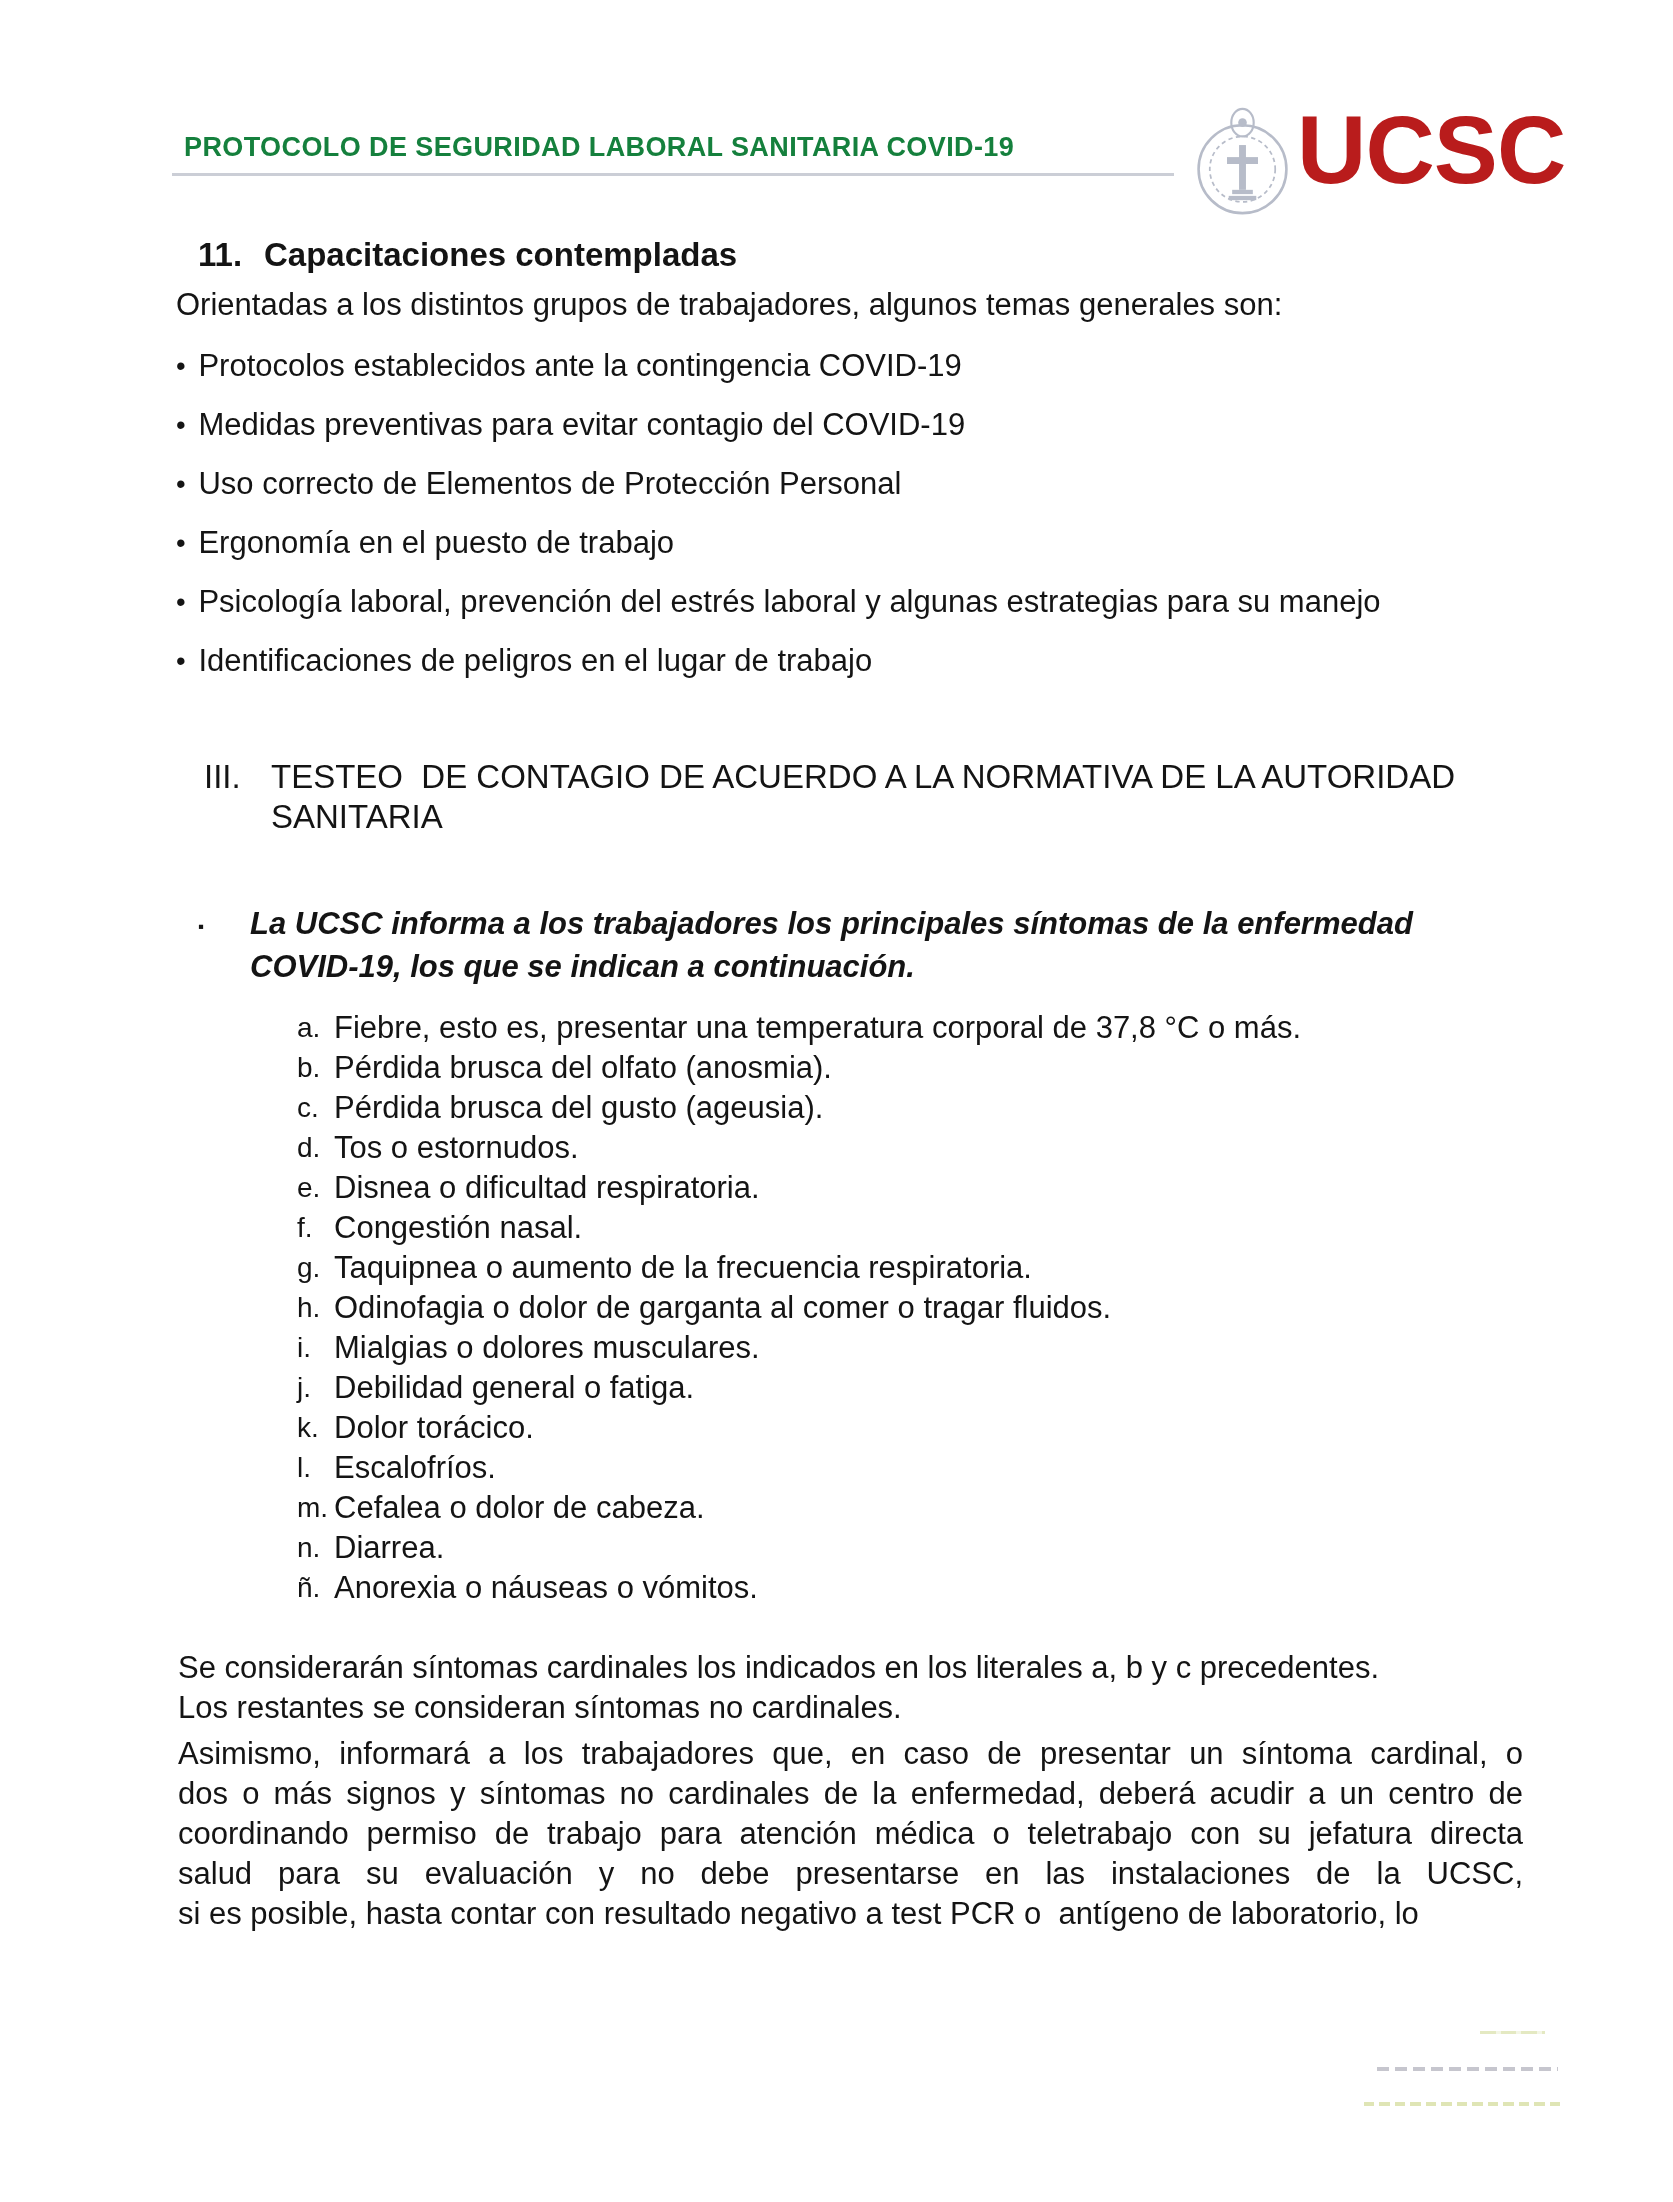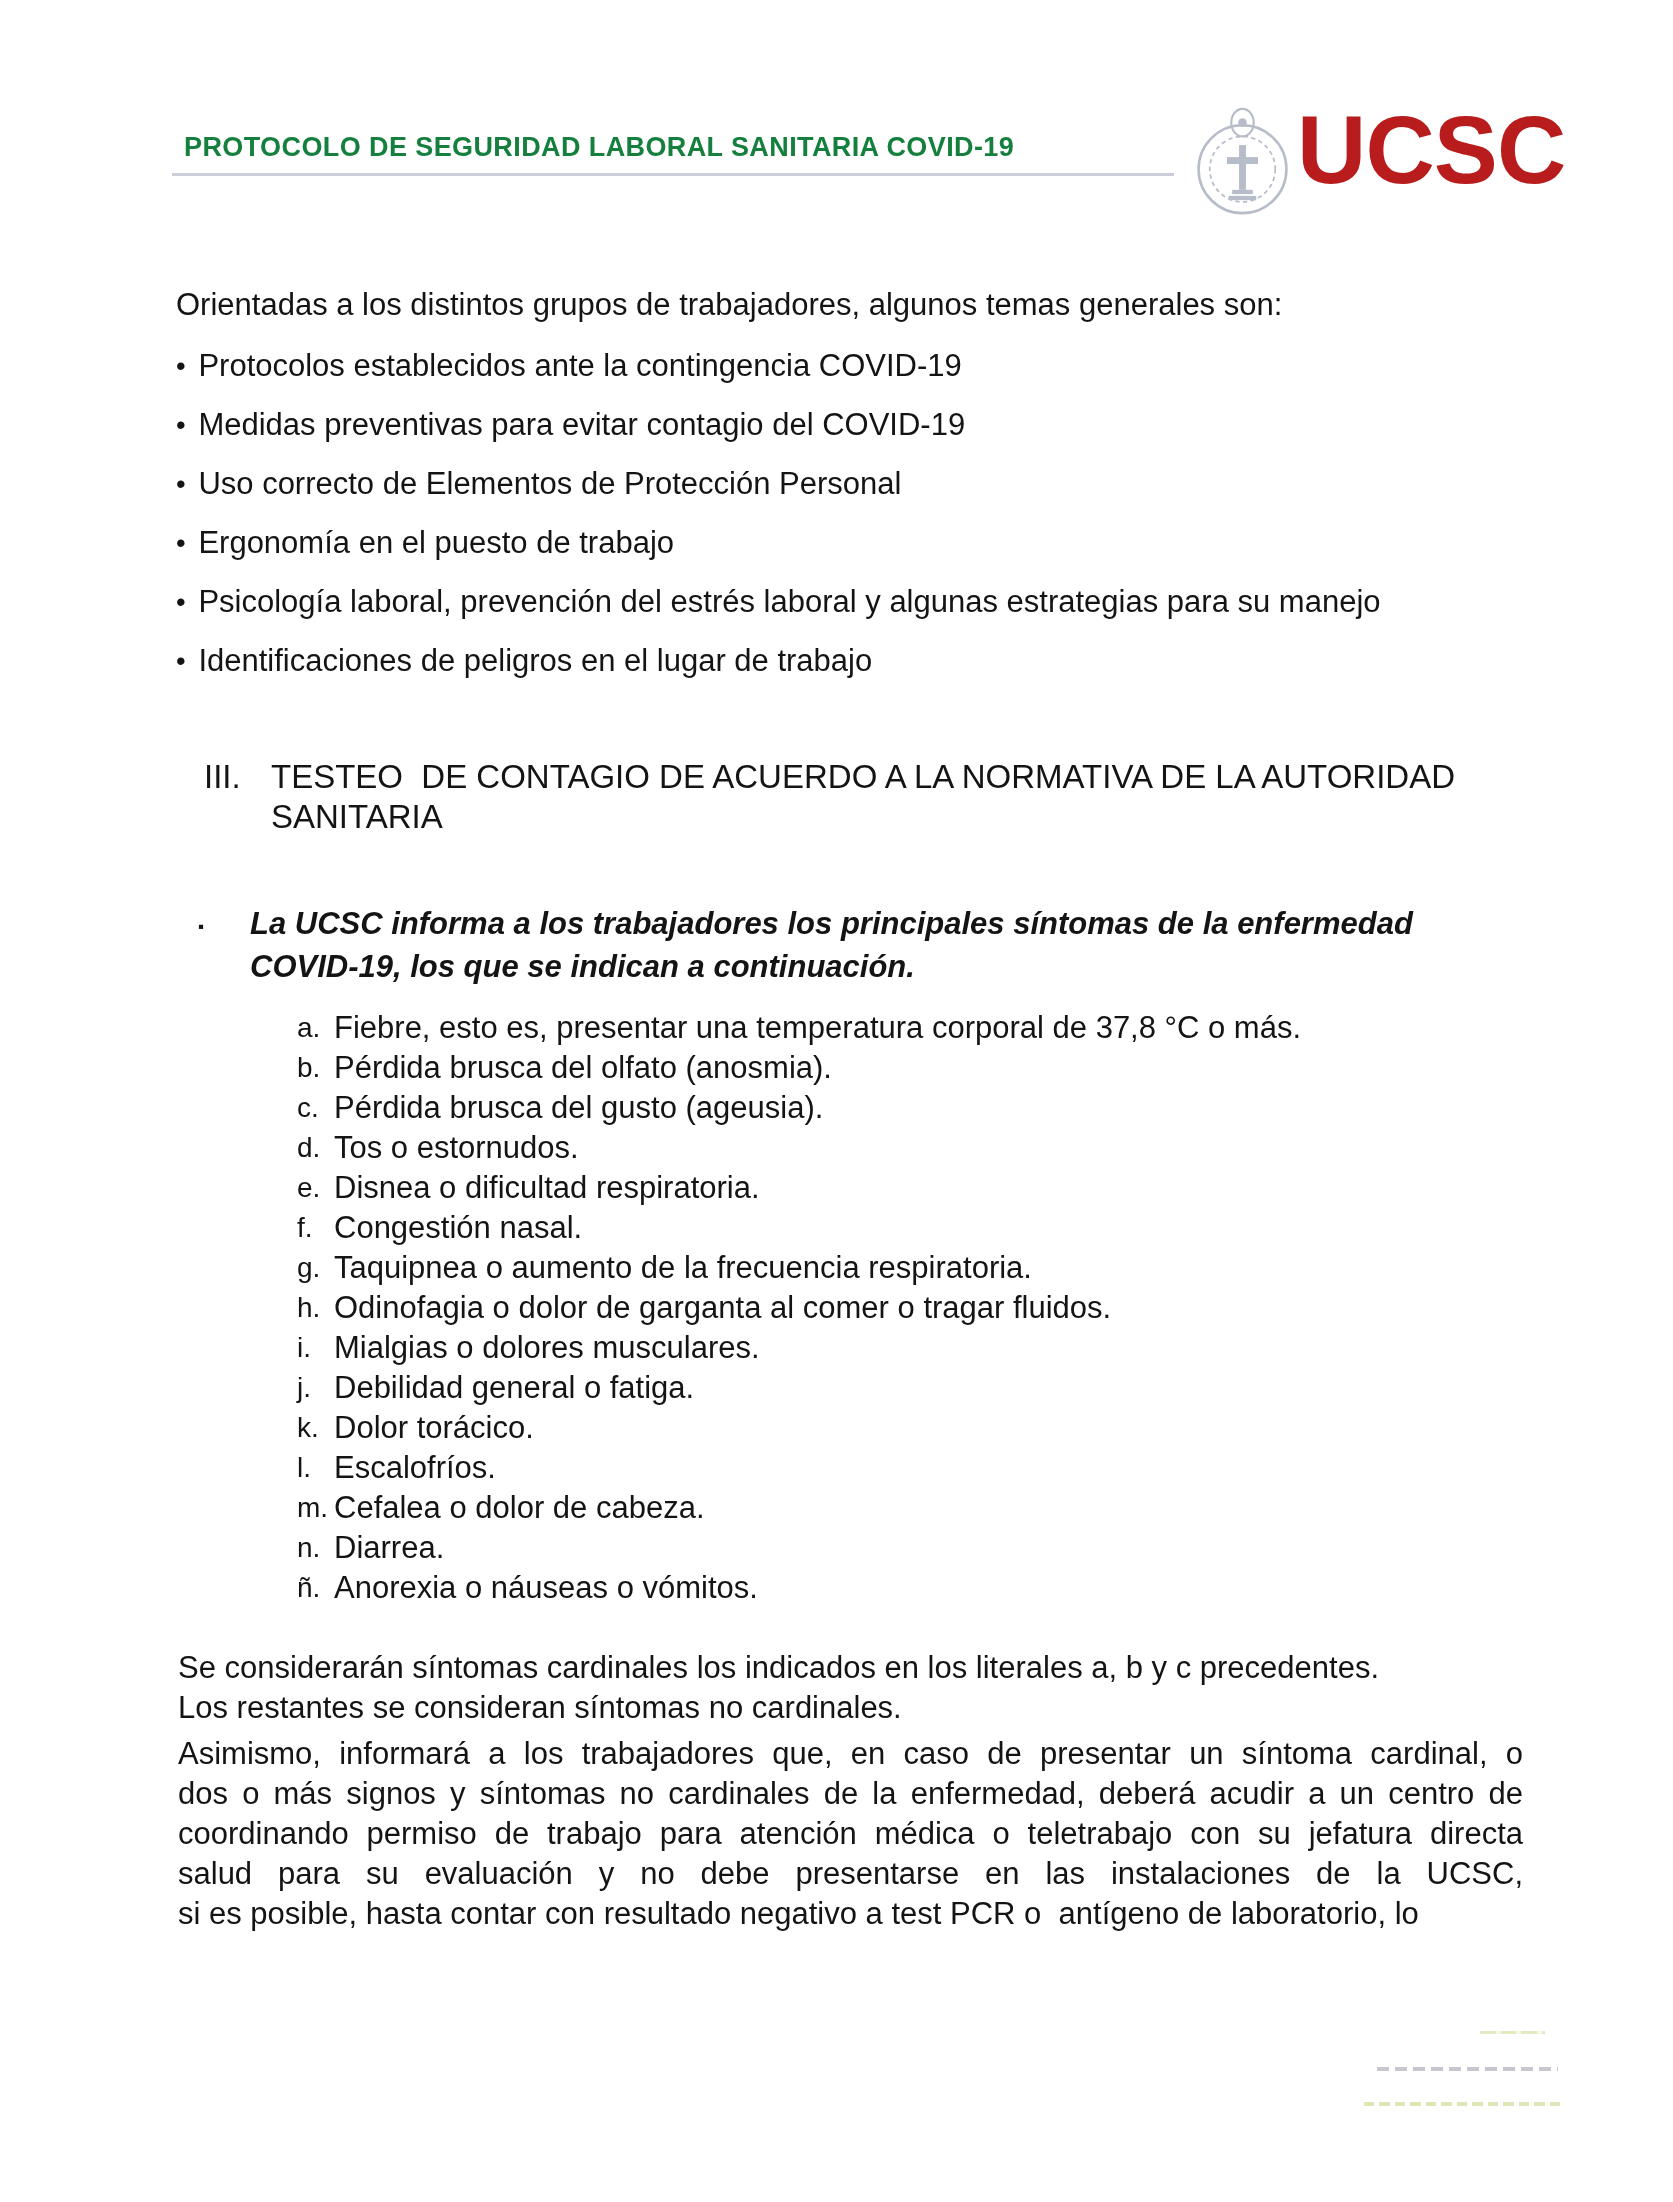--- a/index.html
+++ b/index.html
@@ -85,20 +85,24 @@
         <rect x="50" y="44" width="8" height="52"></rect>
         <rect x="36" y="58" width="36" height="8"></rect>
         <rect x="42" y="96" width="24" height="5"></rect>
         <rect x="38" y="103" width="32" height="5"></rect>
         <circle cx="54" cy="18" r="5"></circle>
       </g>
     </svg>
   </div>
   <div class="abs logo-text">UCSC</div>
 
+  <div class="abs h11">
+    <span class="num">11.</span>
+    <span>Capacitaciones contempladas</span>
+  </div>
 
   <div class="abs p-orientadas line">Orientadas a los distintos grupos de trabajadores, algunos temas generales son:</div>
 
   <div class="abs bullet-list">
 
       <div class="bullet-item">
         <span class="dot">•</span>
         <span class="line">Protocolos establecidos ante la contingencia COVID-19</span>
       </div>
 

